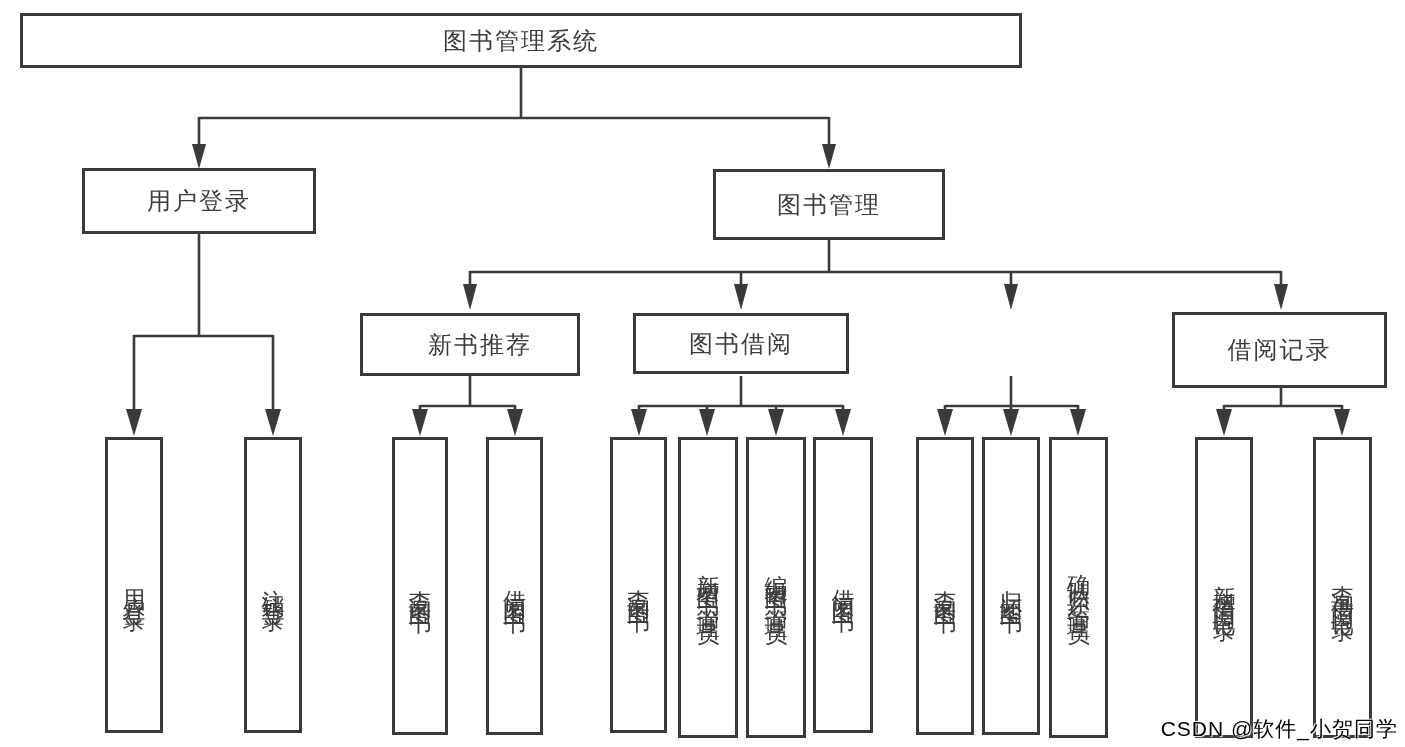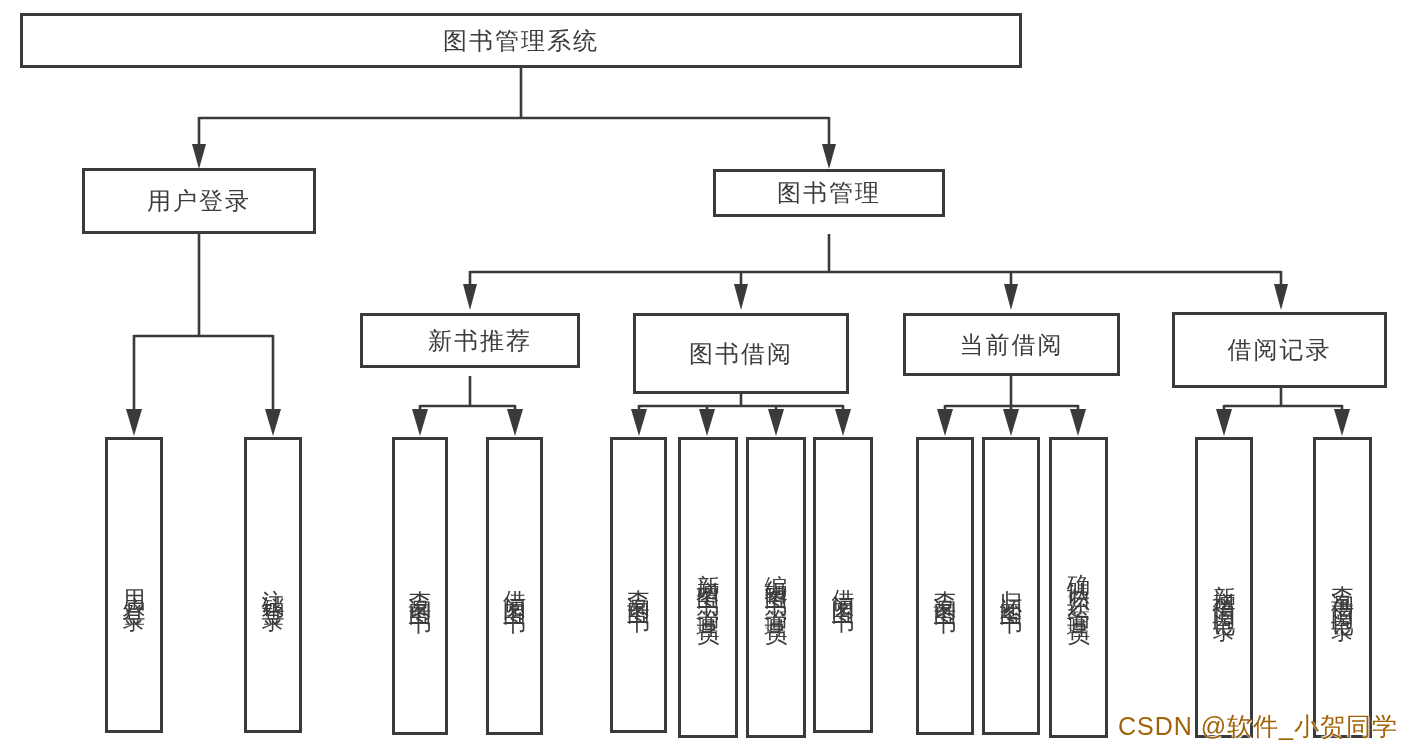--- a/index.html
+++ b/index.html
@@ -53,23 +53,23 @@
     letter-spacing: 7px;
     line-height: 1;
   }
 
   #root-box .label { font-size: 24px; }
 
   #watermark {
     position: absolute;
     right: 7px;
     bottom: 4px;
-    font-size: 25px;
+    font-size: 21px;
     letter-spacing: 1px;
-    color: #a16207;
+    color: #000000;
     text-shadow: 1px 1px 1px #ffffff, -1px -1px 1px #ffffff;
     white-space: nowrap;
   }
 </style>
 </head>
 <body>
 
 <div id="canvas">
 
   <svg id="connector-layer" viewBox="0 0 1405 747" xmlns="http://www.w3.org/2000/svg">
@@ -122,32 +122,29 @@
     </g>
   </svg>
 
   <div class="box h" id="root-box" style="left:20px; top:13px; width:1002px; height:55px;font-family:Liberation Serif, serif;">
     <span class="label">图书管理系统</span>
   </div>
 
   <div class="box h" style="left:82px; top:168px; width:234px; height:66px;">
     <span class="label">用户登录</span>
   </div>
-  <div class="box h" style="left:713px; top:169px; width:232px; height:48px;">
+  <div class="box h" style="left:713px; top:169px; width:232px; height:71px;">
     <span class="label">图书管理</span>
   </div>
 
-  <div class="box h" style="left:360px; top:313px; width:220px; height:55px;padding-left:20px;">
+  <div class="box h" style="left:360px; top:313px; width:220px; height:63px;padding-left:20px;">
     <span class="label">新书推荐</span>
   </div>
-  <div class="box h" style="left:633px; top:313px; width:216px; height:81px;">
+  <div class="box h" style="left:633px; top:313px; width:216px; height:61px;">
     <span class="label">图书借阅</span>
-  </div>
-  <div class="box h" style="left:903px; top:313px; width:217px; height:63px;">
-    <span class="label">当前借阅</span>
   </div>
   <div class="box h" style="left:1172px; top:312px; width:215px; height:76px;">
     <span class="label">借阅记录</span>
   </div>
 
   <div class="box v" style="left:105px; top:437px; width:58px; height:296px;">
     <span class="label">用户登录</span>
   </div>
   <div class="box v" style="left:244px; top:437px; width:58px; height:296px;">
     <span class="label">注销登录</span>

